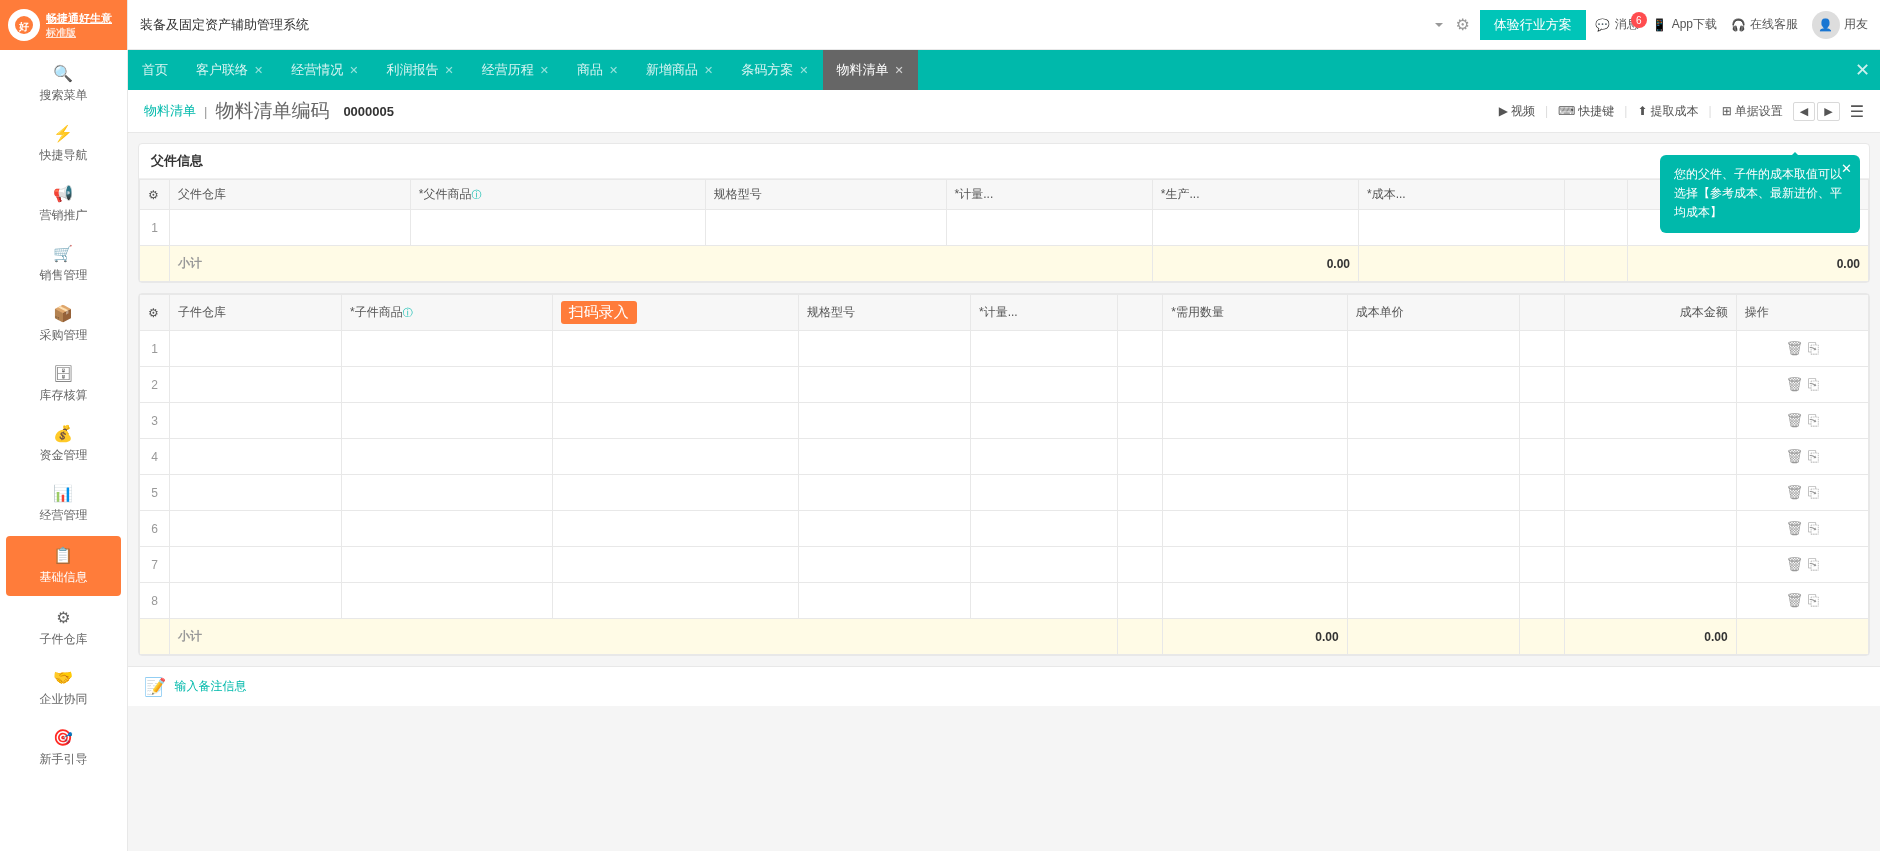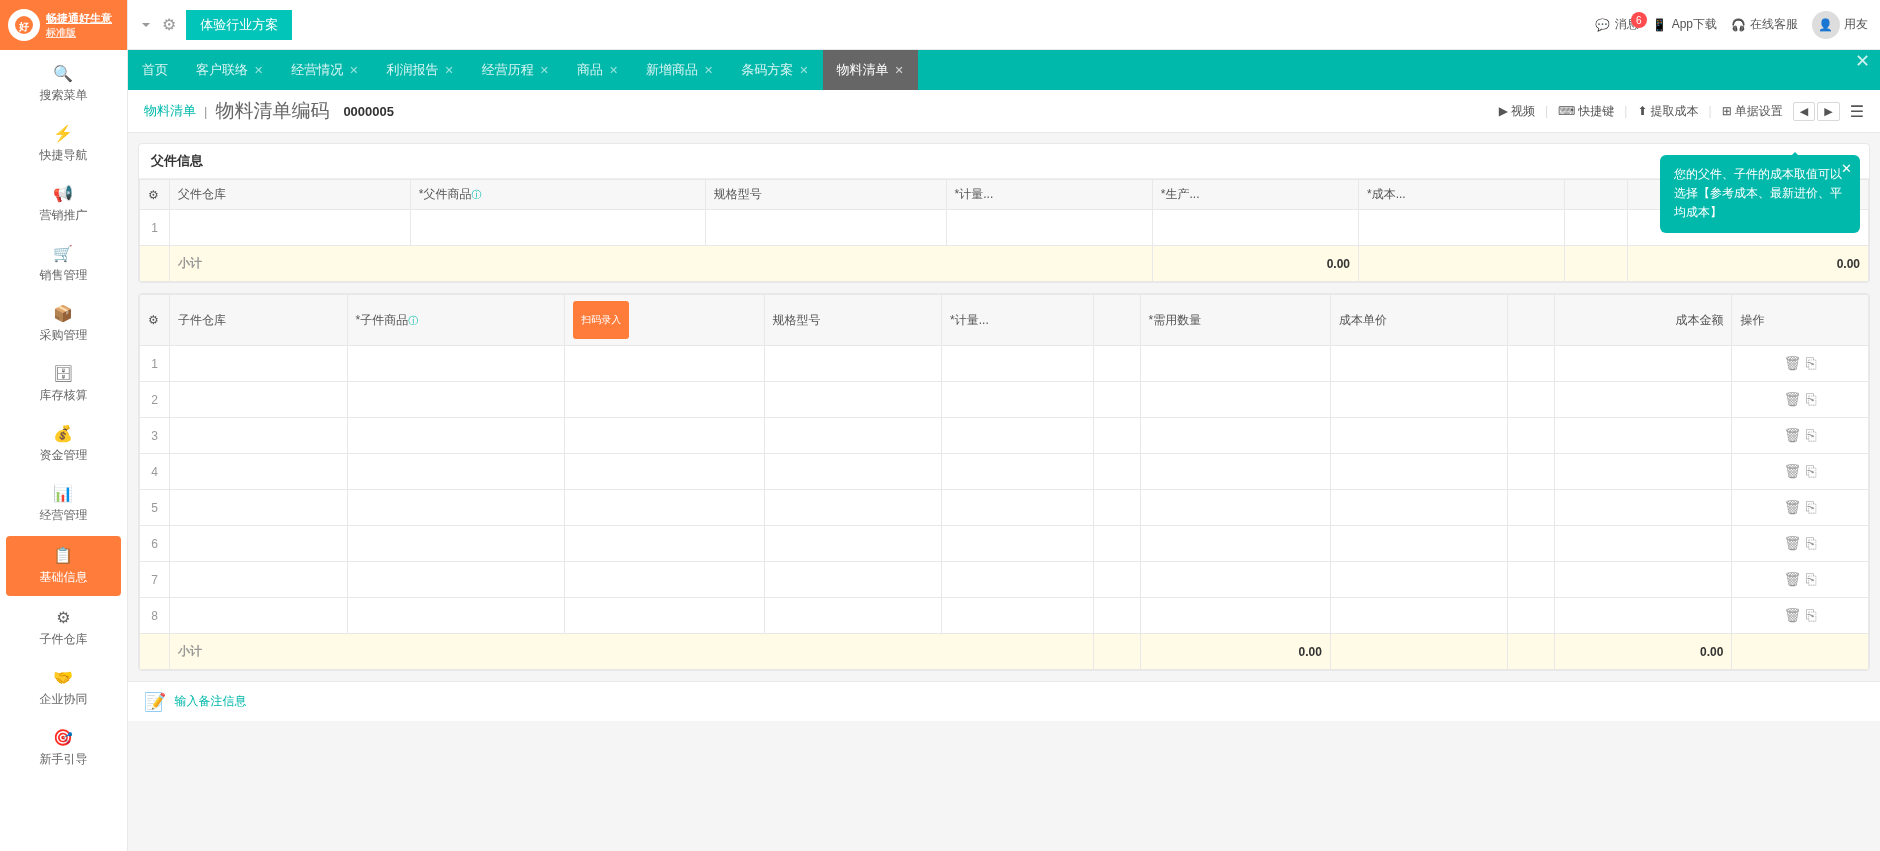--- a/index.html
+++ b/index.html
@@ -23,21 +23,21 @@
     .topbar { height: 50px; background: #fff; display: flex; align-items: center; padding: 0 12px; border-bottom: 1px solid #e8e8e8; gap: 10px; }
     .topbar-title { font-size: 13px; color: #333; flex: 1; }
     .topbar-btn { background: #00c5b8; color: #fff; border: none; padding: 6px 14px; border-radius: 0; cursor: pointer; font-size: 13px; }
     .topbar-settings { color: #999; font-size: 16px; cursor: pointer; }
     .topbar-right { display: flex; align-items: center; gap: 14px; margin-left: auto; }
     .topbar-right-item { display: flex; align-items: center; gap: 4px; color: #555; font-size: 12px; cursor: pointer; position: relative; }
     .badge { position: absolute; top: -4px; right: -8px; background: #ff4d4f; color: #fff; border-radius: 50%; width: 16px; height: 16px; font-size: 10px; display: flex; align-items: center; justify-content: center; }
     .user-icon { width: 28px; height: 28px; background: #ddd; border-radius: 50%; display: flex; align-items: center; justify-content: center; }
 
     
-    .nav-tabs { background: #00b9ab; display: flex; padding: 0 0; height: 40px; flex-shrink: 0; overflow-x: auto; }
+    .nav-tabs { background: #00b9ab; display: flex; align-items: center; padding: 0 0; height: 40px; flex-shrink: 0; overflow-x: auto; }
     .nav-tab { padding: 0 14px; height: 40px; display: flex; align-items: center; gap: 4px; color: rgba(255,255,255,0.85); cursor: pointer; font-size: 13px; white-space: nowrap; }
     .nav-tab.active { background: #666; color: #fff; }
     .nav-tab .close { opacity: 0.7; font-size: 11px; margin-left: 2px; }
     .nav-close-all { margin-left: auto; padding: 0 10px; color: rgba(255,255,255,0.8); font-size: 18px; cursor: pointer; }
 
     
     .breadcrumb { background: #fff; padding: 8px 16px; display: flex; align-items: center; gap: 8px; border-bottom: 1px solid #e8e8e8; }
     .breadcrumb-item { color: #00b9ab; font-size: 13px; cursor: pointer; }
     .breadcrumb-sep { color: #999; }
     .breadcrumb-label { color: #666; font-size: 19px; }
@@ -52,21 +52,21 @@
 
     
     .data-table { width: 100%; border-collapse: collapse; font-size: 12px; }
     .data-table th { background: #f7f7f7; border: 1px solid #e8e8e8; padding: 6px 8px; color: #555; font-weight: normal; text-align: left; white-space: nowrap; }
     .data-table td { border: 1px solid #e8e8e8; padding: 6px 8px; color: #333; height: 36px; }
     .data-table tr.subtotal td { background: #fffbe6; font-weight: bold; }
     .data-table .row-num { color: #999; text-align: center; width: 30px; }
     .data-table .amount { text-align: right; color: #333; }
 
     .settings-col { width: 30px; text-align: center; }
-    .scan-btn { background: #ff7c3a; color: #fff; border: none; padding: 12px 8px; border-radius: 3px; font-size: 10px; cursor: pointer; white-space: nowrap; }
+    .scan-btn { background: #ff7c3a; color: #fff; border: none; padding: 2px 8px; border-radius: 3px; font-size: 15px; cursor: pointer; white-space: nowrap; }
 
     .action-icons { display: flex; gap: 4px; justify-content: center; }
     .action-icon { color: #999; cursor: pointer; font-size: 14px; }
 
     
     .tooltip-box { position: absolute; top: 95px; right: 0; background: #00b9ab; color: #fff; padding: 10px 14px; border-radius: 6px; font-size: 12px; line-height: 1.6; width: 200px; z-index: 100; }
     .tooltip-box::before { content: ''; position: absolute; top: -8px; right: 60px; border: 5px solid transparent; border-bottom-color: #00b9ab; }
     .tooltip-close { position: absolute; top: 4px; right: 8px; cursor: pointer; font-size: 13px; }
     .page-wrapper { position: relative; flex: 1; overflow-y: auto; background: #f5f5f5; }
 
@@ -142,20 +142,21 @@
     <div class="sidebar-item">
       <span class="sidebar-item-icon">🎯</span>
       <span>新手引导</span>
     </div>
   </div>
 </div>
 
 <div class="main">
 
   <div class="topbar">
+    <span class="topbar-title">装备及固定资产辅助管理系统</span>
     <svg width="12" height="12" viewBox="0 0 12 12" fill="#999">
         <path d="M2 4l4 4 4-4"></path>
       </svg>
     <span class="topbar-settings">⚙</span>
     <button class="topbar-btn">体验行业方案</button>
 
     <div class="topbar-right">
       <div class="topbar-right-item" style="position:relative">
         <span>💬</span>
         <span>消息</span>

